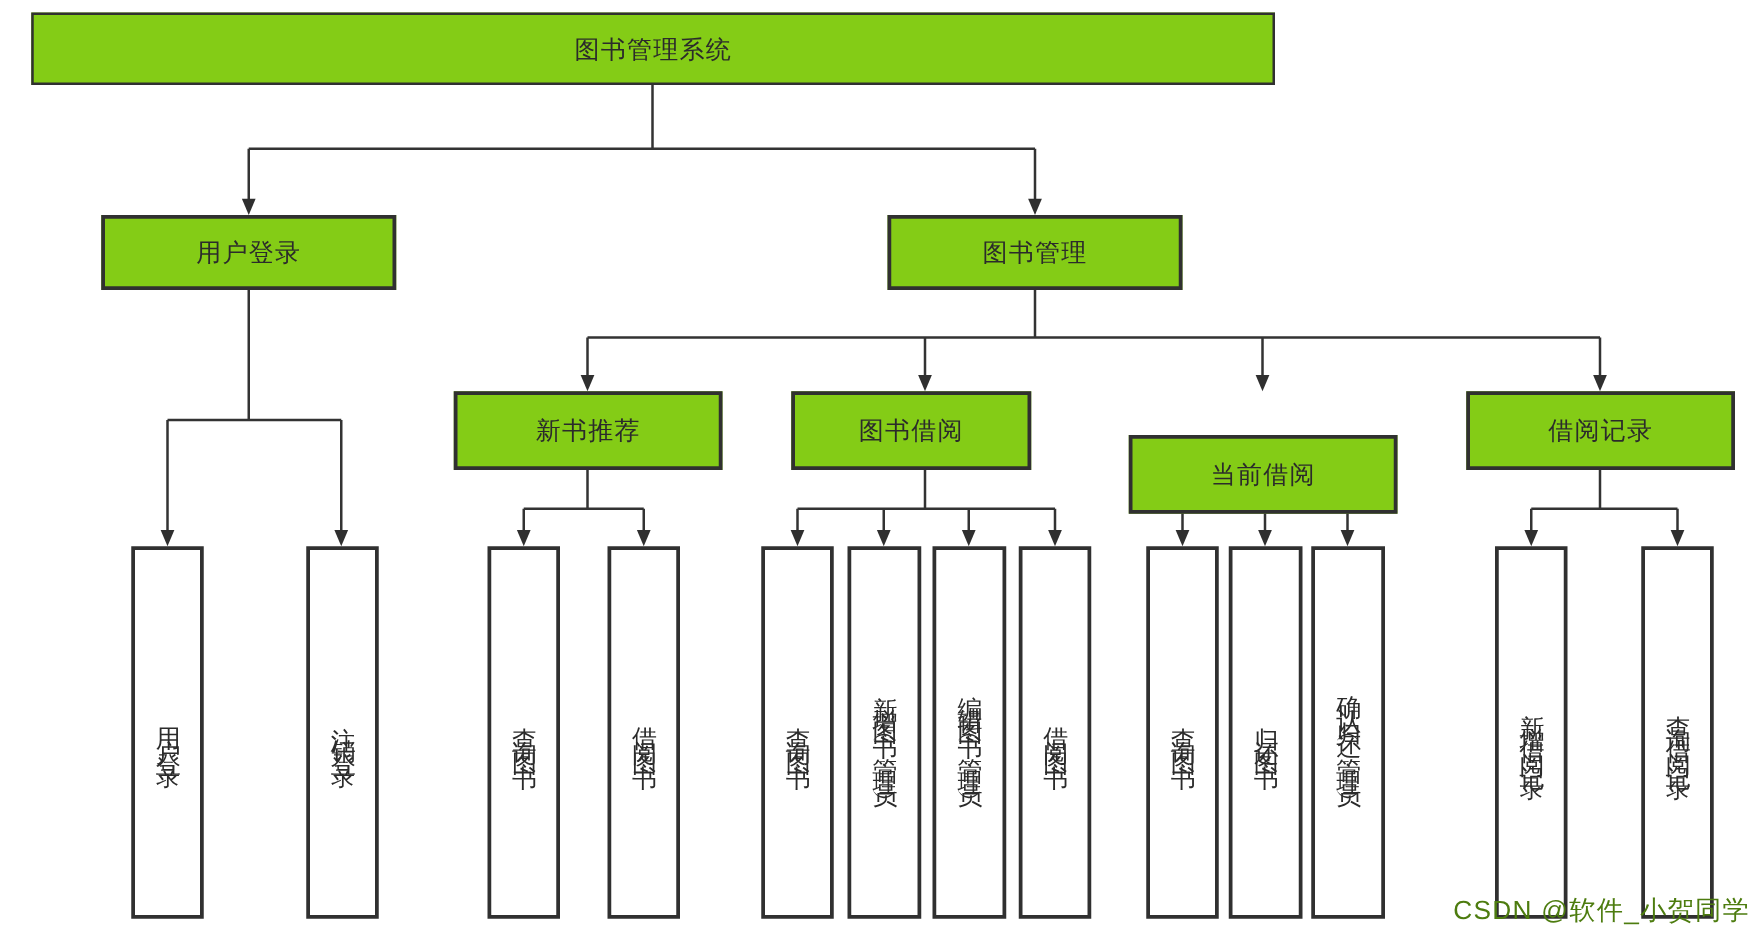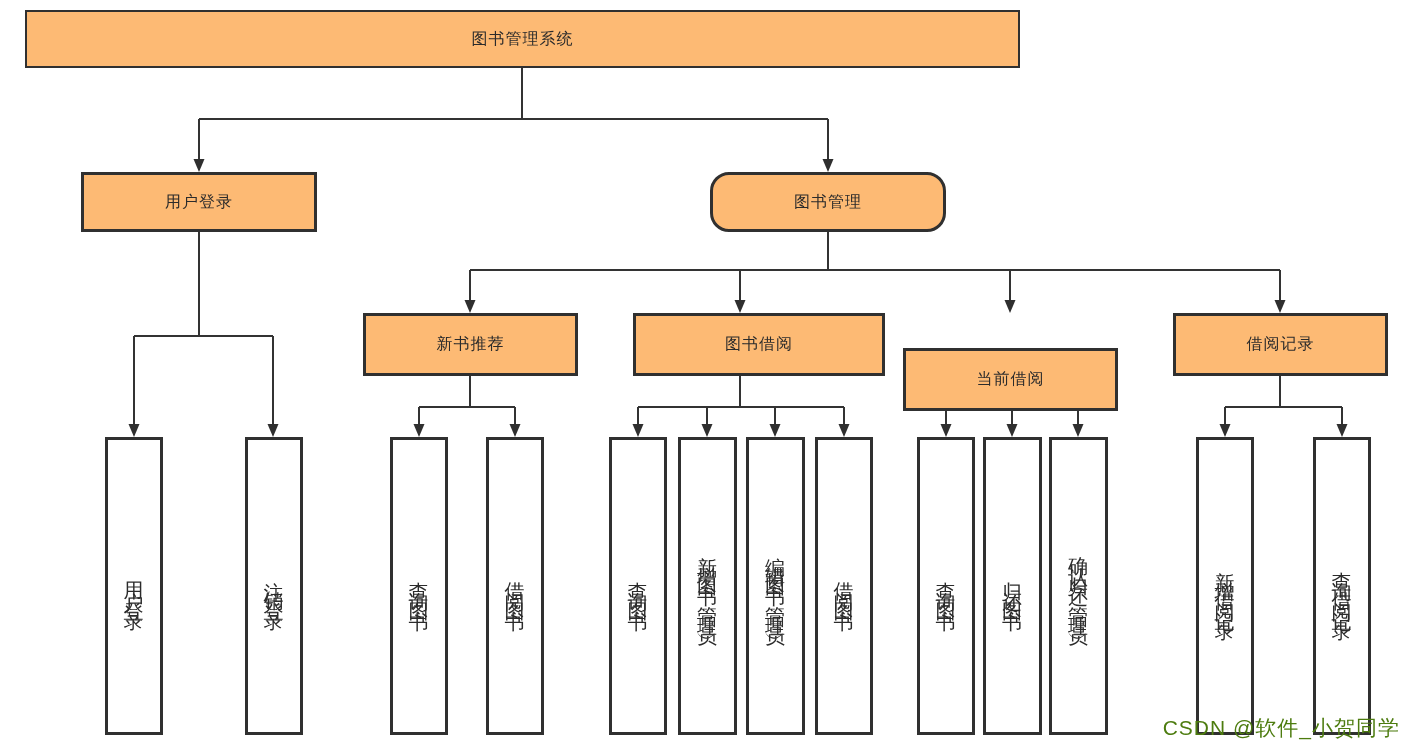--- a/index.html
+++ b/index.html
@@ -4,23 +4,23 @@
 <style>
   html,body{margin:0;padding:0;background:#ffffff;}
   .canvas{
     position:relative;width:1405px;height:747px;background:#ffffff;overflow:hidden;
     font-family:"Liberation Sans","DejaVu Sans",sans-serif;color:#2b2b2b;
   }
   svg.wires{position:absolute;left:0;top:0;width:1405px;height:747px;pointer-events:none;}
   .wire{stroke:#333333;stroke-width:2;fill:none;}
   .arrow{fill:#2f2f2f;stroke:none;}
   .hbox{
-    position:absolute;box-sizing:border-box;border:3px solid #303030;background:#fdba74;
+    position:absolute;box-sizing:border-box;border:3px solid #303030;background:#84cc16;
     display:flex;align-items:center;justify-content:center;
-    font-size:16px;letter-spacing:1px;white-space:nowrap;
+    font-size:20px;letter-spacing:1px;white-space:nowrap;
   }
   .hbox.root{border-width:2px;}
   .vbox{
     position:absolute;box-sizing:border-box;border:3px solid #303030;background:#ffffff;
     display:flex;align-items:center;justify-content:center;
   }
   .vbox span{
     writing-mode:vertical-rl;text-orientation:mixed;
     font-size:20px;letter-spacing:10px;line-height:1;white-space:nowrap;
   }
@@ -84,28 +84,28 @@
     </g>
   </svg>
 
   <div class="hbox root" style="left:25px;top:10px;width:995px;height:58px;">
     <span>图书管理系统</span>
   </div>
 
   <div class="hbox" style="left:81px;top:172px;width:236px;height:60px;">
     <span>用户登录</span>
   </div>
-  <div class="hbox" style="left:710px;top:172px;width:236px;height:60px;border-radius:19px;">
+  <div class="hbox" style="left:710px;top:172px;width:236px;height:60px;">
     <span>图书管理</span>
   </div>
 
   <div class="hbox" style="left:363px;top:313px;width:215px;height:63px;">
     <span>新书推荐</span>
   </div>
-  <div class="hbox" style="left:633px;top:313px;width:252px;height:63px;">
+  <div class="hbox" style="left:633px;top:313px;width:192px;height:63px;">
     <span>图书借阅</span>
   </div>
   <div class="hbox" style="left:903px;top:313px;width:215px;height:63px;margin-top:35px;">
     <span>当前借阅</span>
   </div>
   <div class="hbox" style="left:1173px;top:313px;width:215px;height:63px;text-align:center;">
     <span>借阅记录</span>
   </div>
 
   <div class="vbox" style="left:105px;top:437px;width:58px;height:298px;">

